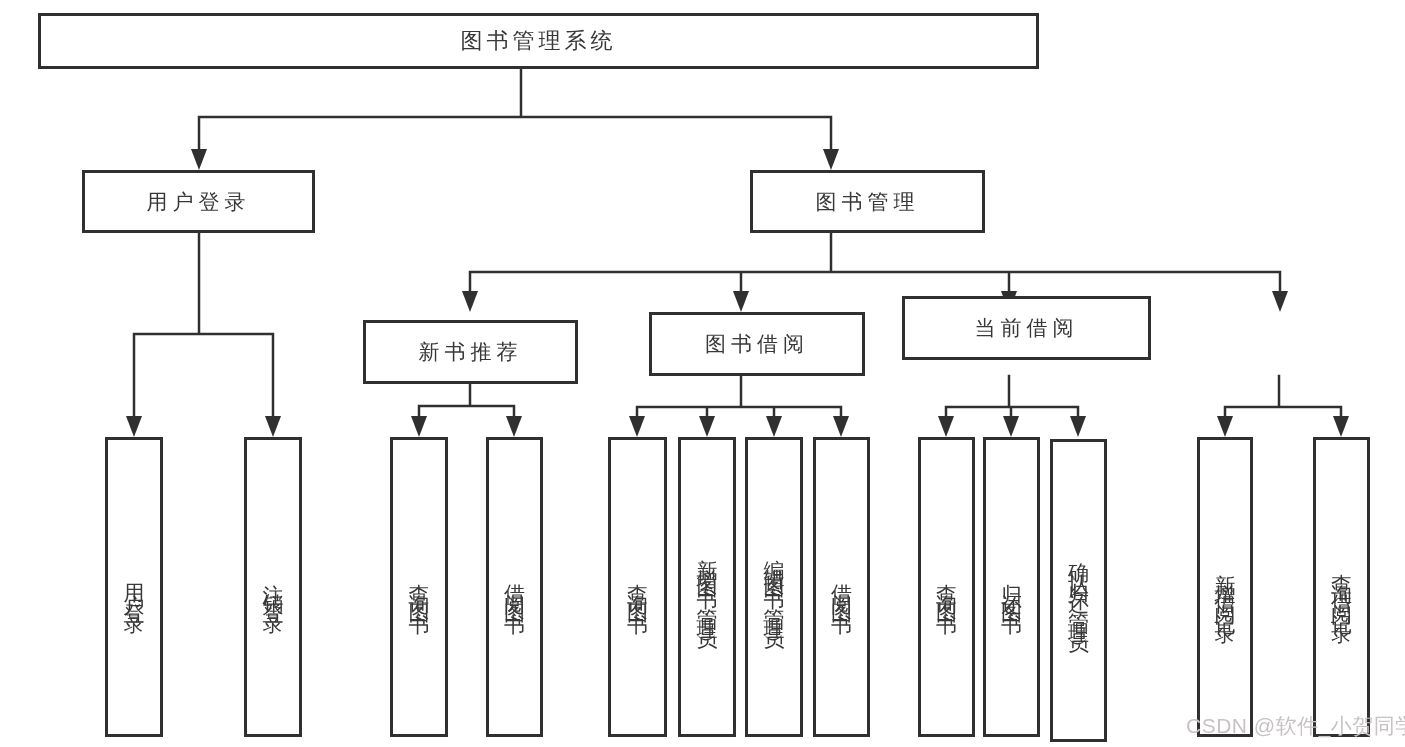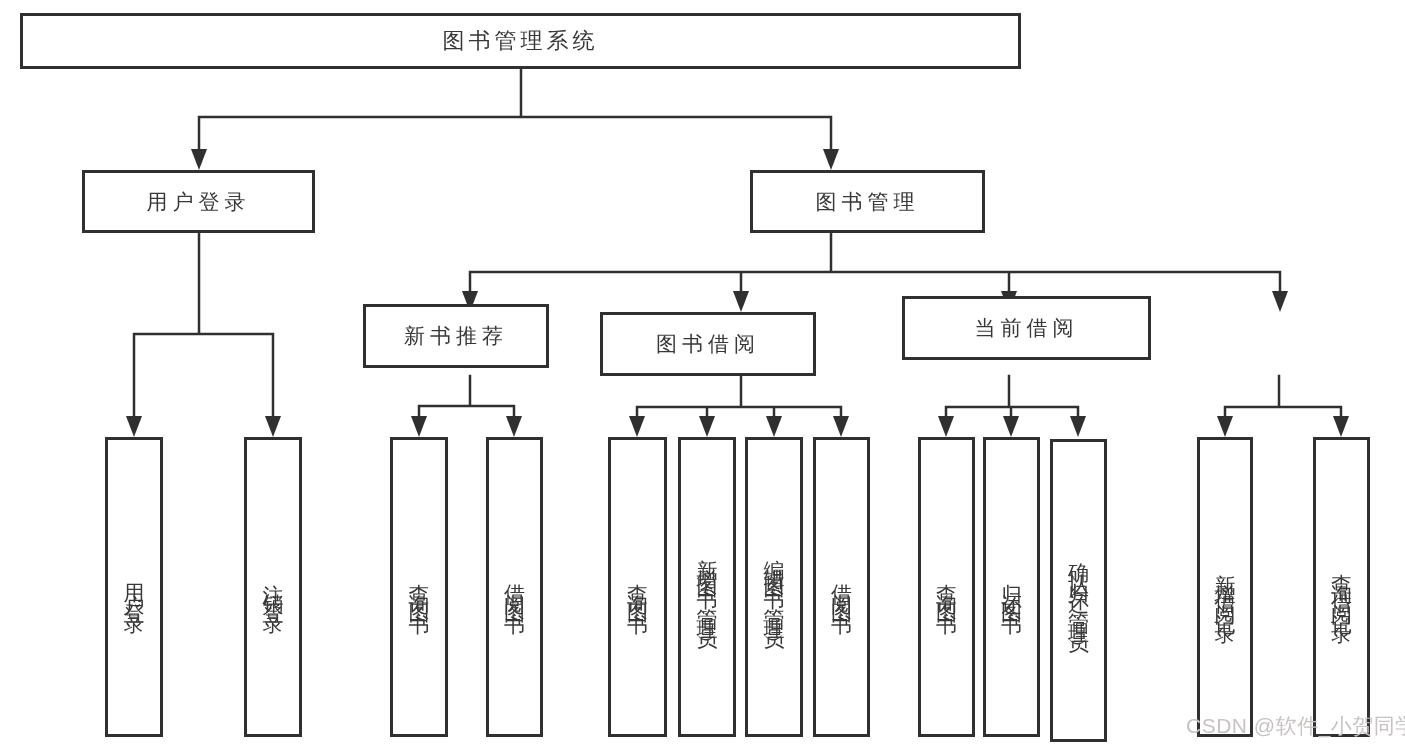--- a/index.html
+++ b/index.html
@@ -71,27 +71,27 @@
       <polygon points="766,416 782,416 774,437"></polygon>
       <polygon points="833,416 849,416 841,437"></polygon>
       <polygon points="938,416 954,416 946,437"></polygon>
       <polygon points="1003,416 1019,416 1011,437"></polygon>
       <polygon points="1070,416 1086,416 1078,437"></polygon>
       <polygon points="1217,416 1233,416 1225,437"></polygon>
       <polygon points="1333,416 1349,416 1341,437"></polygon>
     </g>
   </svg>
 
-  <div class="box hbox title" style="left:20px;top:13px;width:1001px;height:56px">图书管理系统</div>
+  <div class="box hbox title" style="left:38px;top:13px;width:1001px;height:56px">图书管理系统</div>
 
   <div class="box hbox" style="left:82px;top:170px;width:233px;height:63px">用户登录</div>
   <div class="box hbox" style="left:750px;top:170px;width:235px;height:63px">图书管理</div>
 
-  <div class="box hbox" style="left:363px;top:304px;width:186px;height:64px">新书推荐</div>
-  <div class="box hbox" style="left:600px;top:312px;width:216px;height:64px">图书借阅</div>
+  <div class="box hbox" style="left:363px;top:320px;width:215px;height:64px">新书推荐</div>
+  <div class="box hbox" style="left:649px;top:312px;width:216px;height:64px">图书借阅</div>
   <div class="box hbox" style="left:902px;top:296px;width:249px;height:64px">当前借阅</div>
 
   <div class="box vbox" style="left:105px;top:437px;width:58px;height:300px">
     <span>用户登录</span>
   </div>
   <div class="box vbox" style="left:244px;top:437px;width:58px;height:300px">
     <span>注销登录</span>
   </div>
 
   <div class="box vbox" style="left:390px;top:437px;width:58px;height:300px">

